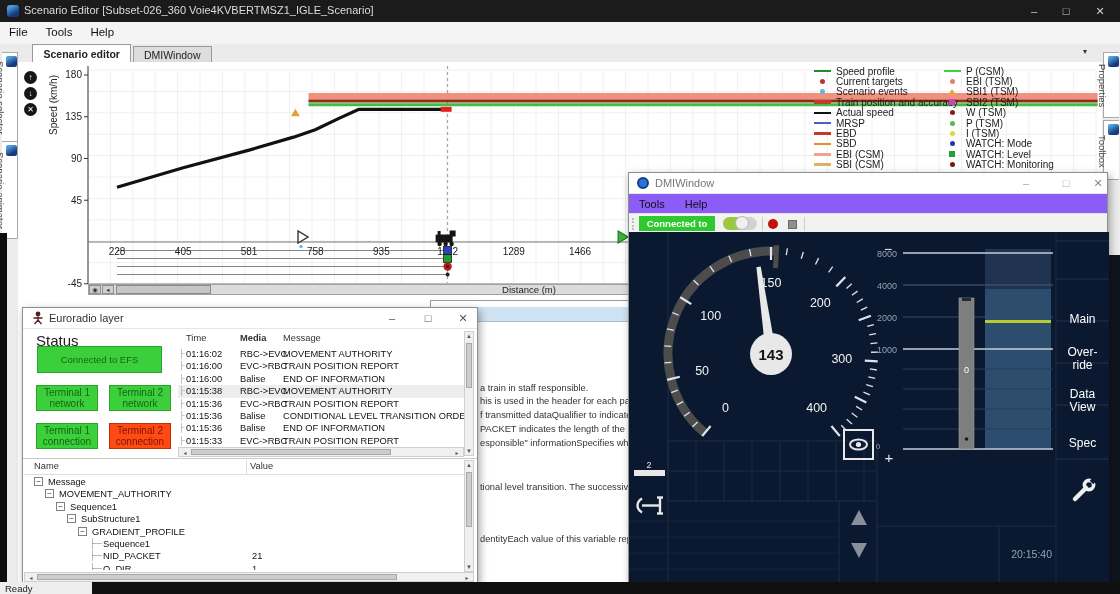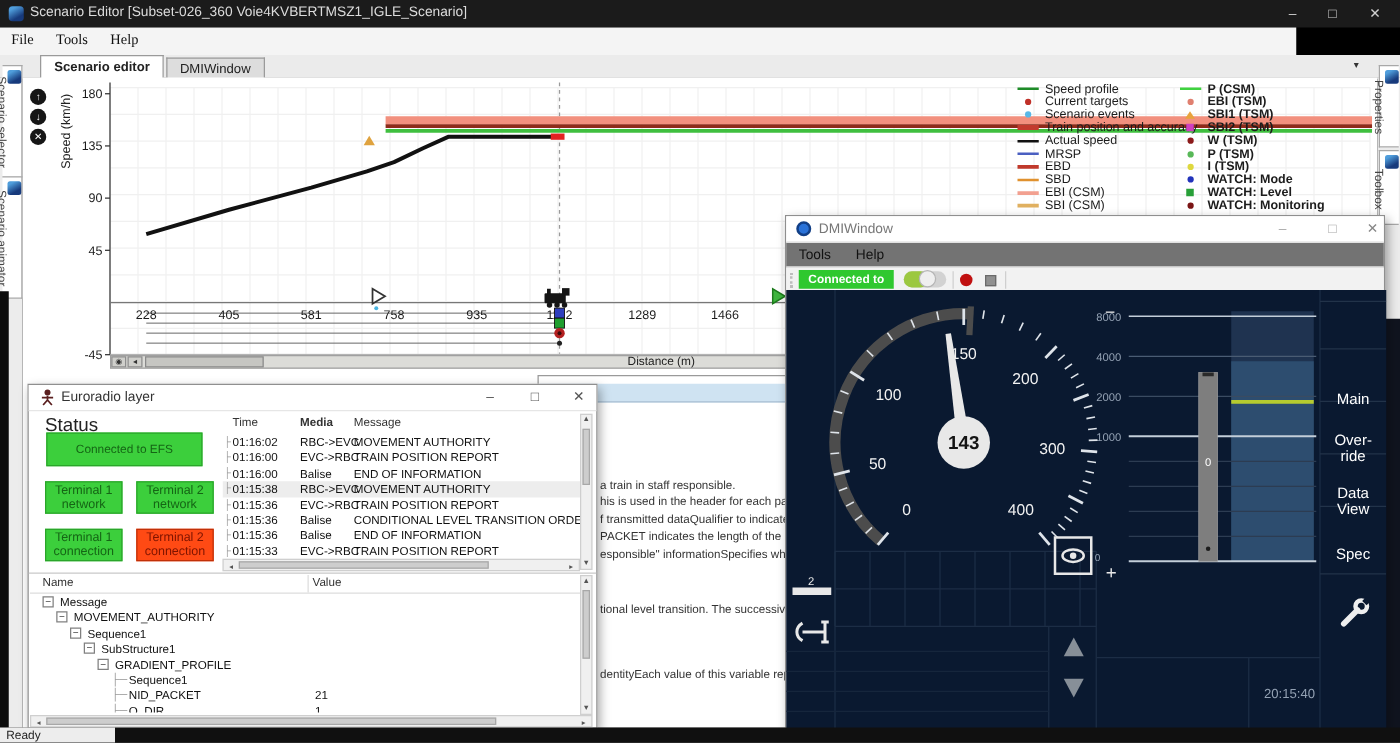--- a/index.html
+++ b/index.html
@@ -5,21 +5,21 @@
   html,body{margin:0;padding:0;background:#000;}
   body{width:1120px;height:594px;position:relative;overflow:hidden;
        font-family:"Liberation Sans",sans-serif;-webkit-font-smoothing:antialiased;}
   .abs{position:absolute;}
   svg text{font-family:"Liberation Sans",sans-serif;}
   
   #titlebar{left:0;top:0;width:1120px;height:22px;background:#1b1b1b;color:#e6e6e6;}
   #titlebar .ttl{left:24px;top:4px;font-size:11px;color:#dcdcdc;}
   .appicon{width:12px;height:12px;border-radius:3px;background:linear-gradient(150deg,#4f9ddb 20%,#173a7c 70%);}
   .wbtn{width:16px;height:16px;text-align:center;font-size:11px;line-height:16px;color:#cfcfcf;}
-  #menubar{left:0;top:22px;width:1037px;height:22px;background:#f4f4f4;border-bottom:1px solid #e0e0e0;font-family:Liberation Serif, serif;}
+  #menubar{left:0;top:22px;width:1120px;height:22px;background:#f4f4f4;border-bottom:1px solid #e0e0e0;}
   .menu-item{display:inline-block;padding:4px 9px;font-size:11.5px;color:#111;}
   #tabstrip{left:0;top:44px;width:1120px;height:18px;background:#ebebeb;border-bottom:1px solid #9a9a9a;}
   .tab{display:inline-block;height:16px;line-height:16px;padding:0 10px;font-size:10.5px;border:1px solid #9a9a9a;border-bottom:none;background:#ddd;color:#222;margin-left:2px;position:relative;top:1px;}
   .tab.active{background:#fff;font-weight:bold;top:0;height:18px;line-height:18px;}
   #content-bg{left:18px;top:62px;width:1084px;height:521px;background:#fff;}
   
   .rail-tab{background:#fff;border:1px solid #a8a8a8;border-left:none;width:15px;color:#444;font-size:9.5px;
             writing-mode:vertical-rl;text-align:center;padding-top:2px;}
   .rail-tab .ricon{display:block;width:11px;height:11px;margin:1px auto 3px auto;border-radius:2px;
             background:linear-gradient(150deg,#4f9ddb 20%,#173a7c 70%);}
@@ -49,21 +49,21 @@
   .er-btn{position:absolute;text-align:center;font-size:10px;line-height:11px;display:flex;align-items:center;justify-content:center;box-sizing:border-box;}
   .er-green{background:#3ccf3c;border:1px solid #2aa52a;color:#156515;}
   .er-red{background:#ff4a14;border:1px solid #c03008;color:#7e1400;}
   .scroll-v{background:#f0f0f0;border:1px solid #cfcfcf;box-sizing:border-box;}
   .scroll-h{background:#f0f0f0;border:1px solid #cfcfcf;box-sizing:border-box;}
   .sb-arrow{position:absolute;font-size:6px;color:#555;text-align:center;width:100%;}
   .sb-thumb{position:absolute;background:#cdcdcd;border:1px solid #a8a8a8;box-sizing:border-box;}
   .tree-exp{position:absolute;width:9px;height:9px;border:1px solid #808080;background:#fff;font-size:8px;line-height:7px;text-align:center;color:#333;box-sizing:border-box;}
   .tree-lbl{position:absolute;font-size:9.3px;color:#111;white-space:nowrap;}
   
-  #dmi-menu{height:19px;background:#737373;border-bottom:1px solid #e4e4e4;}
+  #dmi-menu{height:19px;background:#8b5cf6;border-bottom:1px solid #e4e4e4;}
   #dmi-toolbar{height:20px;background:#f2f2f2;border-bottom:1px solid #dadada;position:relative;}
   #efs-chip{position:absolute;left:10px;top:2px;width:76px;height:15px;background:#2fc82f;color:#fff;font-weight:bold;font-size:9.5px;text-align:center;line-height:15px;}
   #toggle{position:absolute;left:94px;top:3px;width:34px;height:13px;border-radius:7px;background:#d2d2d2;}
   #toggle .fill{position:absolute;left:0;top:0;width:20px;height:13px;border-radius:7px;background:#9cc840;}
   #toggle .knob{position:absolute;left:12px;top:-1px;width:14px;height:14px;border-radius:50%;background:#efefef;border:1px solid #b5b5b5;box-sizing:border-box;}
   .tsep{position:absolute;top:3px;width:1px;height:14px;background:#cfcfcf;}
   #rec-btn{position:absolute;left:138px;top:5px;width:10px;height:10px;border-radius:50%;background:#c01010;}
   #stop-btn{position:absolute;left:158px;top:6px;width:9px;height:9px;background:#909090;border:1px solid #6a6a6a;box-sizing:border-box;}
   .dmi-btn{position:absolute;left:428px;width:51px;color:#fff;font-size:12px;text-align:center;display:flex;align-items:center;justify-content:center;white-space:pre-line;line-height:13px;}
   #dmi-display-bg{position:absolute;left:0;top:59px;width:480px;height:354px;background:#0a1930;}
@@ -277,21 +277,21 @@
         </span>
         <span>EBI (CSM)</span>
       </div>
       <div class="lg-row">
         <span class="lg-mark">
           <span style="width: 17px; height: 2.5px; background: rgb(224, 176, 96);"></span>
         </span>
         <span>SBI (CSM)</span>
       </div>
     </div>
-  <div class="lg-col" id="legend-col2" style="left:130px;font-weight:bold;">
+  <div class="lg-col" id="legend-col2" style="left:130px;">
       <div class="lg-row">
         <span class="lg-mark">
           <span style="width: 17px; height: 2.5px; background: rgb(63, 210, 63);"></span>
         </span>
         <span>P (CSM)</span>
       </div>
       <div class="lg-row">
         <span class="lg-mark">
           <span style="width: 5px; height: 5px; border-radius: 50%; background: rgb(224, 128, 112);"></span>
         </span>

